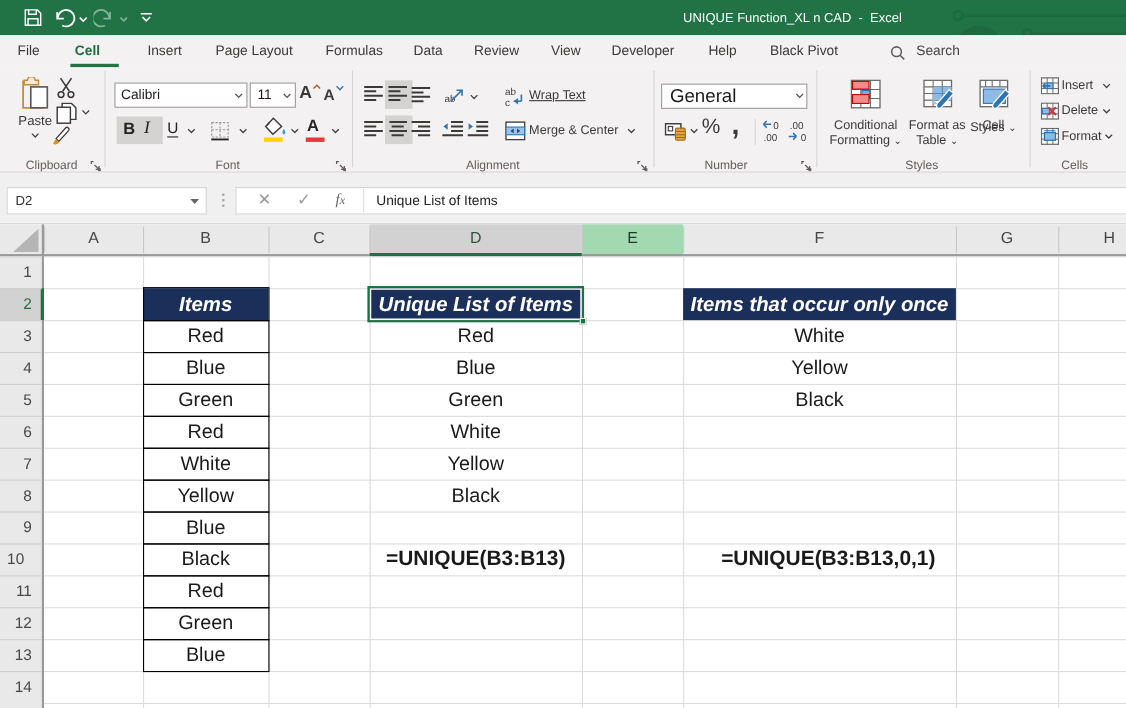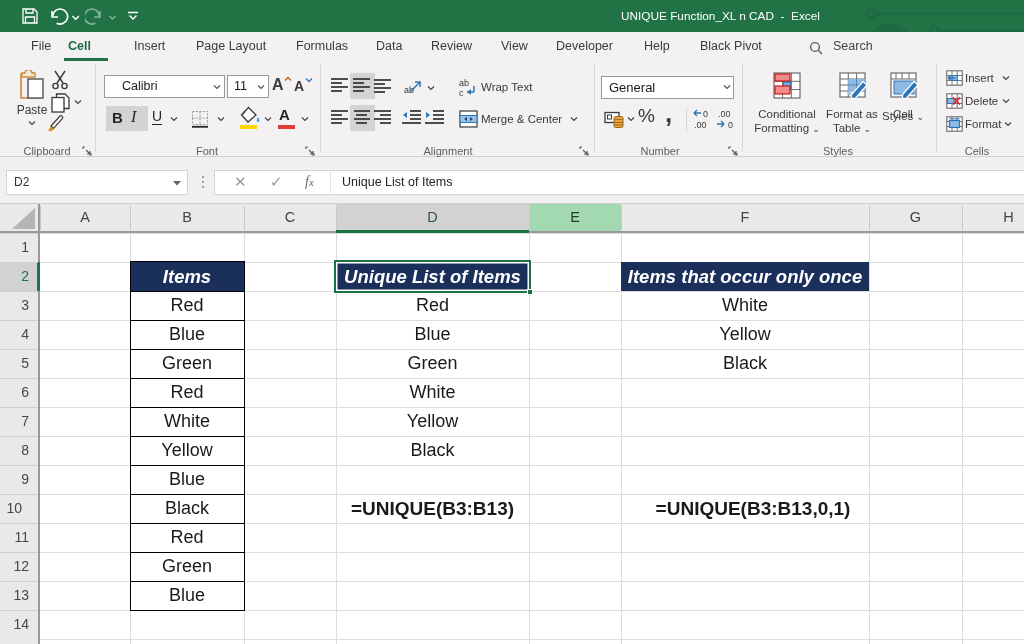--- a/index.html
+++ b/index.html
@@ -35,21 +35,21 @@
 <path d="M15 3 v6 h-6" stroke="#fff" fill="none" stroke-width="1.6"></path>
 <path d="M14.4 8.2 a7.5 7.5 0 1 0 -4 7" stroke="#fff" fill="none" stroke-width="1.6"></path>
 <path d="M24.5 8 l3 3 3-3" stroke="#fff" fill="none" stroke-width="1.4"></path>
 </svg>
 <svg class="ab" style="left:126px;top:11px;" width="14" height="11" viewBox="0 0 14 11">
 <line x1="2" y1="1.5" x2="12" y2="1.5" stroke="#fff" stroke-width="1.5"></line>
 <path d="M3.5 4.5 l3.5 3.5 3.5-3.5" stroke="#fff" fill="none" stroke-width="1.4"></path>
 </svg>
 <div class="ab" style="left:582px;top:0;width:200px;height:32px;line-height:32px;color:#fff;font-size:11.8px;white-space:nowrap;margin-left:39px;">UNIQUE Function_XL n CAD&nbsp;&nbsp;-&nbsp;&nbsp;Excel</div>
 <div class="ab" style="left:0;top:32px;width:1024px;height:30px;background:#f3f1f1;"></div>
-<div class="ab" style="left:31px;top:32px;height:29px;line-height:29px;font-size:12.5px;color:#3b3a39;white-space:nowrap;">File</div>
+<div class="ab" style="left:16px;top:32px;height:29px;line-height:29px;font-size:12.5px;color:#3b3a39;white-space:nowrap;">File</div>
 <div class="ab" style="left:68px;top:32px;height:29px;line-height:29px;font-size:12.5px;color:#1e6b41;font-weight:600;white-space:nowrap;">Cell</div>
 <div class="ab" style="left:134px;top:32px;height:29px;line-height:29px;font-size:12.5px;color:#3b3a39;white-space:nowrap;">Insert</div>
 <div class="ab" style="left:196px;top:32px;height:29px;line-height:29px;font-size:12.5px;color:#3b3a39;white-space:nowrap;">Page Layout</div>
 <div class="ab" style="left:296px;top:32px;height:29px;line-height:29px;font-size:12.5px;color:#3b3a39;white-space:nowrap;">Formulas</div>
 <div class="ab" style="left:376px;top:32px;height:29px;line-height:29px;font-size:12.5px;color:#3b3a39;white-space:nowrap;">Data</div>
 <div class="ab" style="left:431px;top:32px;height:29px;line-height:29px;font-size:12.5px;color:#3b3a39;white-space:nowrap;">Review</div>
 <div class="ab" style="left:501px;top:32px;height:29px;line-height:29px;font-size:12.5px;color:#3b3a39;white-space:nowrap;">View</div>
 <div class="ab" style="left:556px;top:32px;height:29px;line-height:29px;font-size:12.5px;color:#3b3a39;white-space:nowrap;">Developer</div>
 <div class="ab" style="left:644px;top:32px;height:29px;line-height:29px;font-size:12.5px;color:#3b3a39;white-space:nowrap;">Help</div>
 <div class="ab" style="left:700px;top:32px;height:29px;line-height:29px;font-size:12.5px;color:#3b3a39;white-space:nowrap;">Black Pivot</div>
@@ -110,21 +110,21 @@
 <rect x="2" y="4.5" width="12" height="14.5"></rect>
 </g>
     </svg>
 <svg class="ab" style="left:74px;top:99px;" width="8" height="6" viewBox="0 0 8 6">
       <path d="M1 1.5 l3 3 3-3" stroke="#444" fill="none" stroke-width="1.2"></path>
     </svg>
 <svg class="ab" style="left:48px;top:113px;" width="20" height="20" viewBox="0 0 20 20">
 <path d="M3 13 l9-10 c1.5-1 3.5 1 2.5 2.5 l-9 10 z" stroke="#3b3a39" fill="#fff" stroke-width="1.2"></path>
 <path d="M3 13.5 l2.8 2.8 c-1.5 2-4 2.6-5.6 1.2 1-1 0.8-2.4 2.8-4 z" fill="#e08f24"></path>
 </svg>
-<div class="ab" style="left:104px;top:75px;width:121px;height:23px;background:#fff;border:1px solid #9a9a9a;font-size:12.5px;color:#1a1a1a;line-height:21px;padding-left:17px;">Calibri</div>
+<div class="ab" style="left:104px;top:75px;width:121px;height:23px;background:#fff;border:1px solid #9a9a9a;font-size:12.5px;color:#1a1a1a;line-height:21px;padding-left:5px;">Calibri</div>
 <svg class="ab" style="left:213px;top:84px;" width="8" height="6" viewBox="0 0 8 6">
       <path d="M1 1.5 l3 3 3-3" stroke="#555" fill="none" stroke-width="1.2"></path>
     </svg>
 <div class="ab" style="left:227px;top:75px;width:42px;height:23px;background:#fff;border:1px solid #9a9a9a;font-size:12.5px;color:#1a1a1a;line-height:21px;padding-left:6px;">11</div>
 <svg class="ab" style="left:257px;top:84px;" width="8" height="6" viewBox="0 0 8 6">
       <path d="M1 1.5 l3 3 3-3" stroke="#555" fill="none" stroke-width="1.2"></path>
     </svg>
 <div class="ab" style="left:272px;top:76px;font-size:16px;font-weight:bold;color:#3b3a39;">A</div>
     <svg class="ab" style="left:284px;top:76px;" width="8" height="6" viewBox="0 0 8 6">
       <path d="M1 4.5 l3-3 3 3" stroke="#c65911" fill="none" stroke-width="1.3"></path>
@@ -228,31 +228,31 @@
         <line x1="0" y1="14" x2="19" y2="14"></line>
       </g>
 <path d="M1 3 l4 3 -4 3 z" fill="#2f76b5"></path>
 </svg>
 <svg class="ab" style="left:459px;top:78px;" width="19" height="19" viewBox="0 0 19 19">
 <text x="0" y="8" font-size="9" fill="#3b3a39" font-family="Liberation Sans">ab</text>
 <text x="0" y="18" font-size="9" fill="#3b3a39" font-family="Liberation Sans">c</text>
 <path d="M8 14 h7 m0 0 v-6" stroke="#2f76b5" fill="none" stroke-width="1.5"></path>
 <path d="M8 14 l4-3 v6 z" fill="#2f76b5"></path>
 </svg>
-<div class="ab" style="left:481px;top:81px;font-size:11.5px;color:#3b3a39;">Wrap Text</div>
+<div class="ab" style="left:481px;top:81px;font-size:11.5px;color:#3b3a39;text-decoration:underline;">Wrap Text</div>
 <svg class="ab" style="left:459px;top:110px;" width="19" height="18" viewBox="0 0 19 18">
 <rect x="1" y="1" width="17" height="16" fill="#fff" stroke="#3b3a39" stroke-width="1.2"></rect>
 <rect x="1" y="5.5" width="17" height="7" fill="#9dc3e6" stroke="#2f76b5" stroke-width="1"></rect>
 <path d="M5 9 l3-2.2 v4.4 z M14 9 l-3-2.2 v4.4 z" fill="#1f4e79"></path>
 </svg>
 <div class="ab" style="left:481px;top:113px;font-size:11.5px;color:#3b3a39;">Merge &amp; Center</div>
 <svg class="ab" style="left:570px;top:116px;" width="8" height="6" viewBox="0 0 8 6">
       <path d="M1 1.5 l3 3 3-3" stroke="#444" fill="none" stroke-width="1.2"></path>
     </svg>
-<div class="ab" style="left:601px;top:76px;width:133px;height:23px;background:#fff;border:1px solid #9a9a9a;font-size:13px;color:#1a1a1a;line-height:21px;padding-left:7px;">General</div>
+<div class="ab" style="left:601px;top:76px;width:133px;height:23px;background:#fff;border:1px solid #9a9a9a;font-size:17px;color:#1a1a1a;line-height:21px;padding-left:7px;">General</div>
 <svg class="ab" style="left:723px;top:84px;" width="8" height="6" viewBox="0 0 8 6">
       <path d="M1 1.5 l3 3 3-3" stroke="#555" fill="none" stroke-width="1.2"></path>
     </svg>
 <svg class="ab" style="left:604px;top:109px;" width="21" height="20" viewBox="0 0 21 20">
 <rect x="1" y="3.5" width="14" height="10" fill="#fff" stroke="#3b3a39" stroke-width="1.3"></rect>
 <rect x="3.5" y="6" width="4" height="4" fill="none" stroke="#3b3a39" stroke-width="1"></rect>
 <rect x="10" y="7.5" width="9" height="11" rx="1.5" fill="#e8a33d" stroke="#9a6a1e" stroke-width="1"></rect>
 <line x1="10" y1="10.5" x2="19" y2="10.5" stroke="#9a6a1e" stroke-width="0.9"></line>
 <line x1="10" y1="13.5" x2="19" y2="13.5" stroke="#9a6a1e" stroke-width="0.9"></line>
 <line x1="10" y1="16" x2="19" y2="16" stroke="#9a6a1e" stroke-width="0.9"></line>

